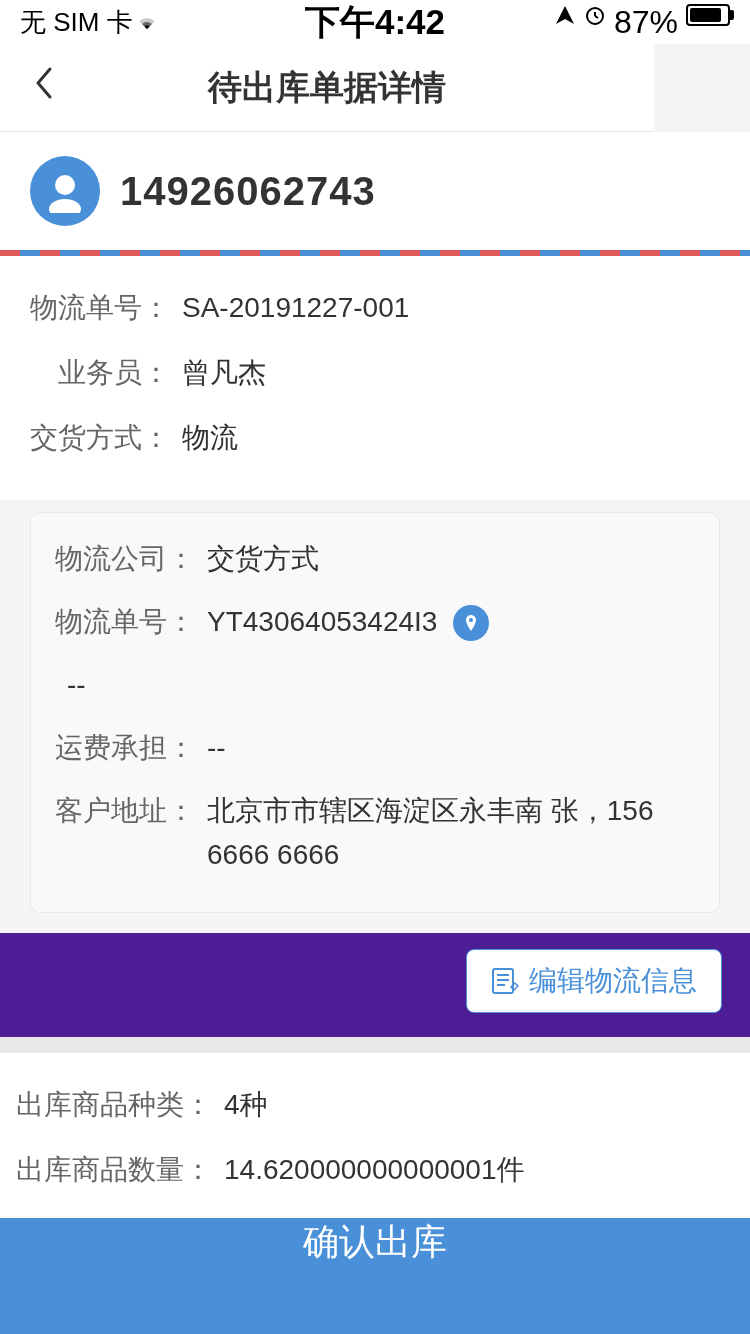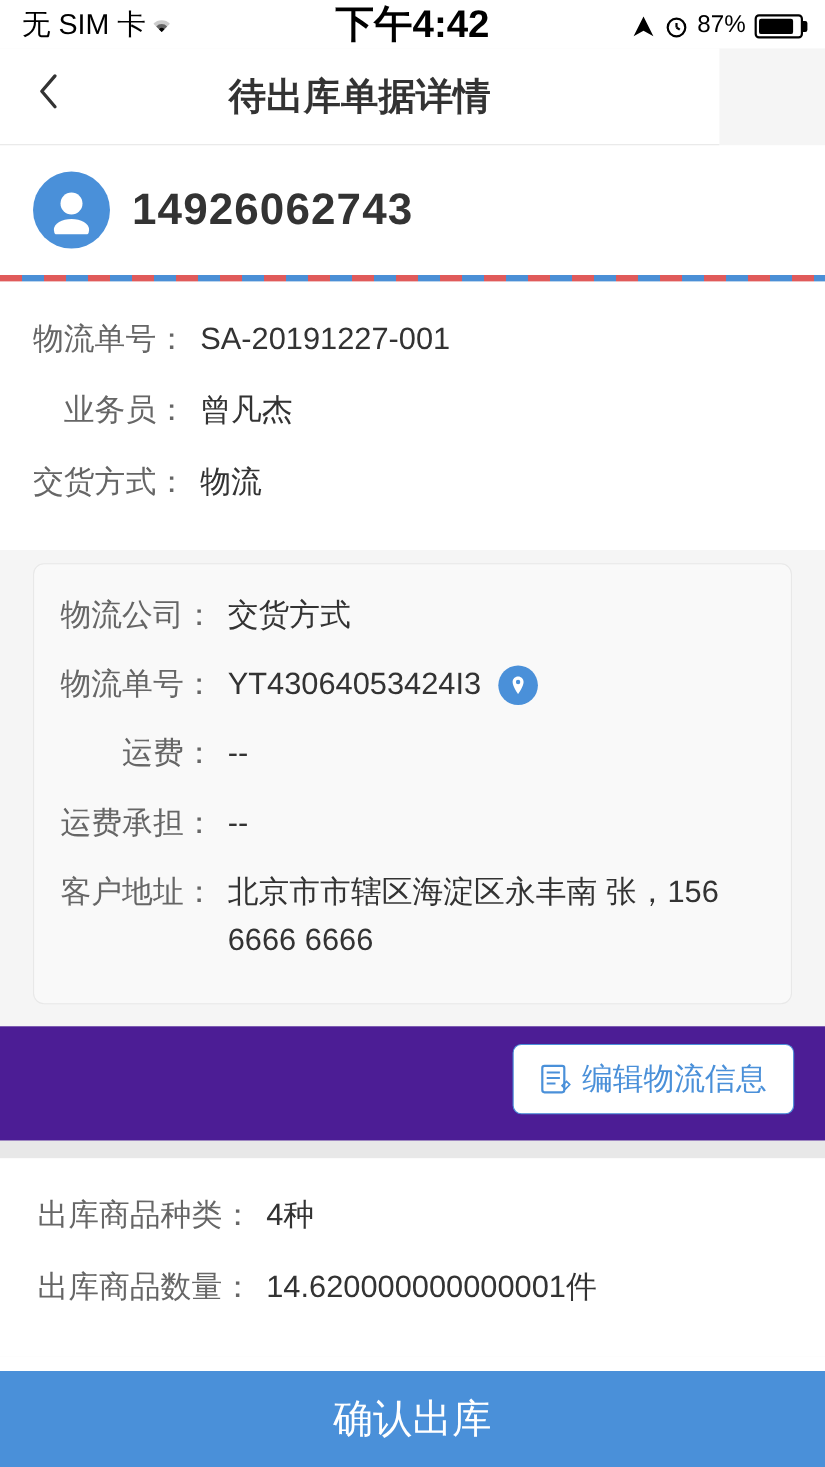--- a/index.html
+++ b/index.html
@@ -34,23 +34,23 @@
     .status-center {
       font-size: 35px;
       font-weight: 600;
       color: #000;
       position: absolute;
       left: 50%;
       transform: translateX(-50%);
     }
     .status-right {
       display: flex;
-      align-items: flex-end;
+      align-items: flex-start;
       gap: 8px;
-      font-size: 22px;
+      font-size: 32px;
       color: #000;
     }
     .battery-icon {
       width: 44px;
       height: 22px;
       border: 2px solid #000;
       border-radius: 4px;
       position: relative;
       display: inline-flex;
       align-items: center;
@@ -239,21 +239,21 @@
 
     
     .section-divider {
       height: 16px;
       background: #e8e8e8;
     }
 
     
     .goods-section {
       background: #fff;
-      padding: 30px 30px 20px 34px;
+      padding: 30px 30px 20px 16px;
       margin-bottom: 0;
     }
 
     
     .view-btn-wrapper {
       background: #fff;
       display: flex;
       justify-content: flex-end;
       padding: 16px 30px 30px 30px;
     }
@@ -271,24 +271,23 @@
       font-size: 28px;
       color: #4a90d9;
     }
 
     
     .bottom-btn {
       position: fixed;
       bottom: 0;
       left: 0;
       width: 750px;
-      height: 88px;
+      height: 116px;
       background: #4a90d9;
       display: flex;
-      align-items: center;
       justify-content: center;
       cursor: pointer;
     }
     .bottom-btn-label {
       font-size: 36px;
       color: #fff;
       font-weight: 500;
     }
   </style>
 </head>
@@ -368,21 +367,20 @@
       <div class="logistics-value">
         <span>YT43064053424I3</span>
         <div class="location-icon">
           <svg width="20" height="20" viewBox="0 0 20 20" fill="none">
             <path d="M10 2C7.2 2 5 4.2 5 7c0 4 5 11 5 11s5-7 5-11c0-2.8-2.2-5-5-5zm0 7a2 2 0 1 1 0-4 2 2 0 0 1 0 4z" fill="white"></path>
           </svg>
         </div>
       </div>
     </div>
     <div class="logistics-row">
-      <div class="logistics-label">运费：</div>
       <div class="logistics-value">--</div>
     </div>
     <div class="logistics-row">
       <div class="logistics-label">运费承担：</div>
       <div class="logistics-value">--</div>
     </div>
     <div class="logistics-row">
       <div class="logistics-label">客户地址：</div>
       <div class="logistics-value">北京市市辖区海淀区永丰南  张，156 6666 6666</div>
     </div>

